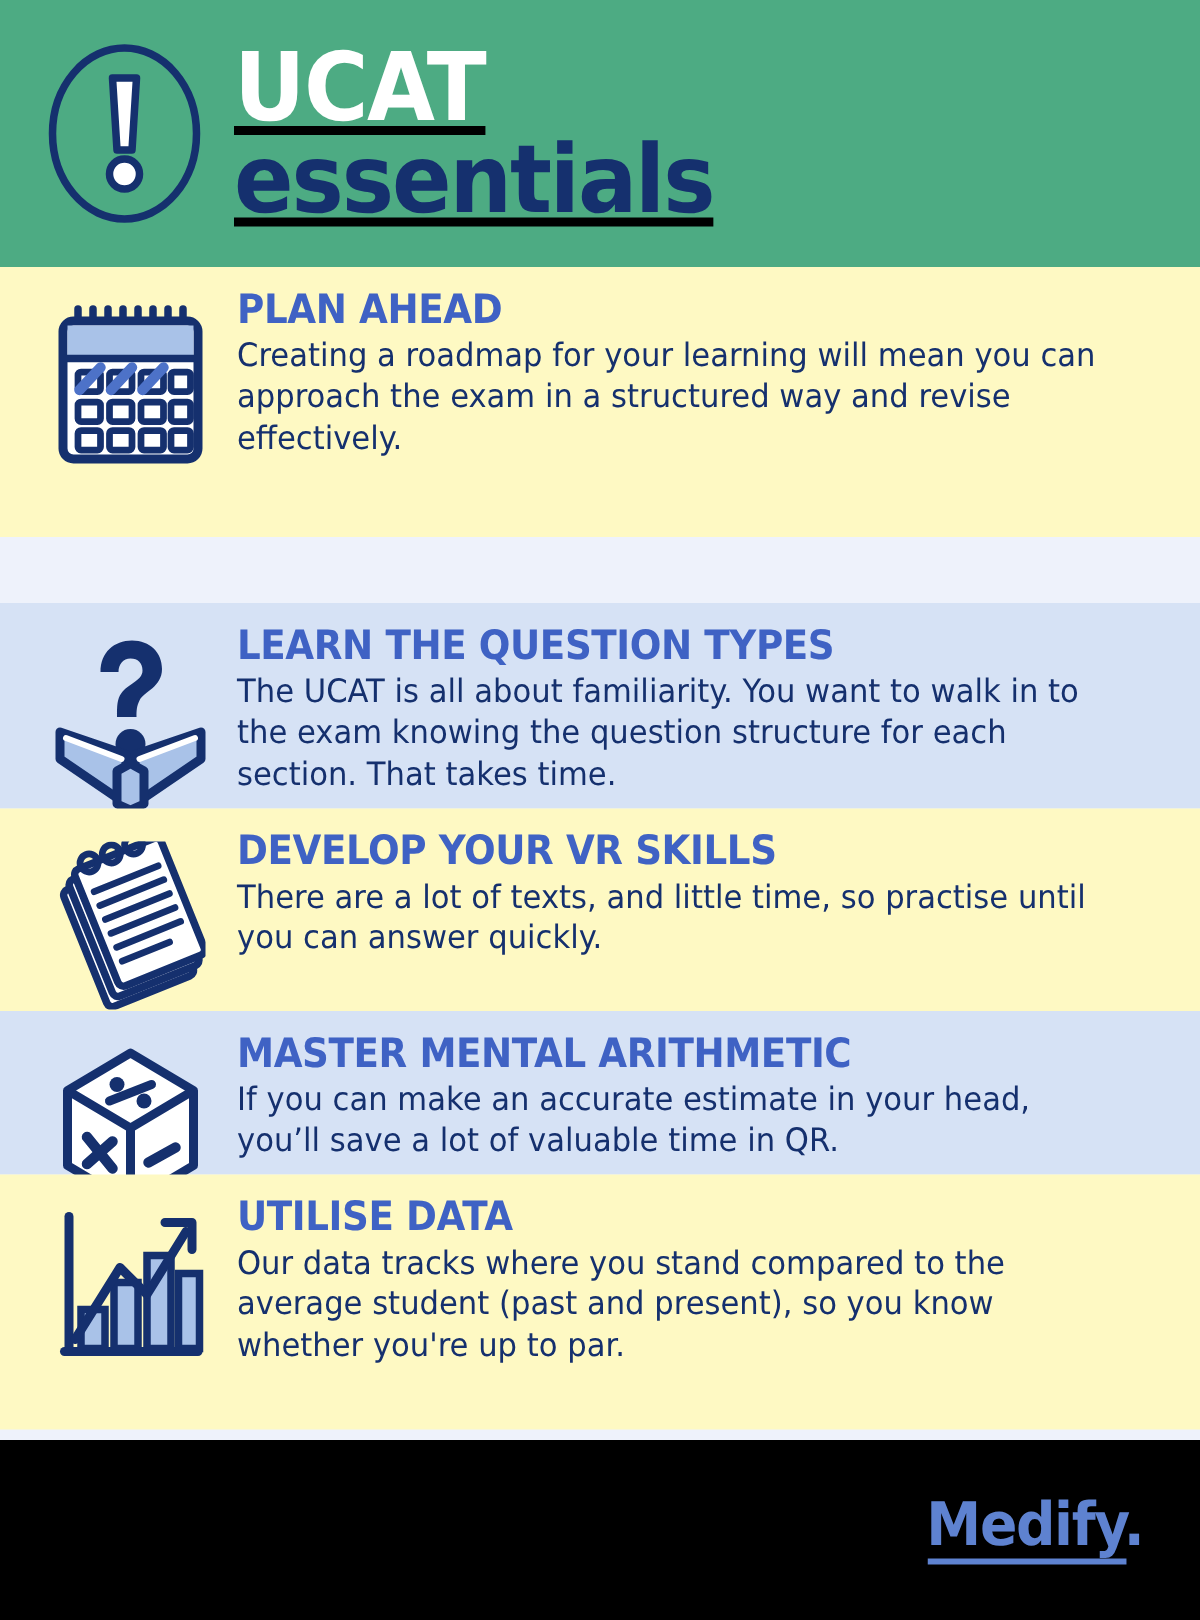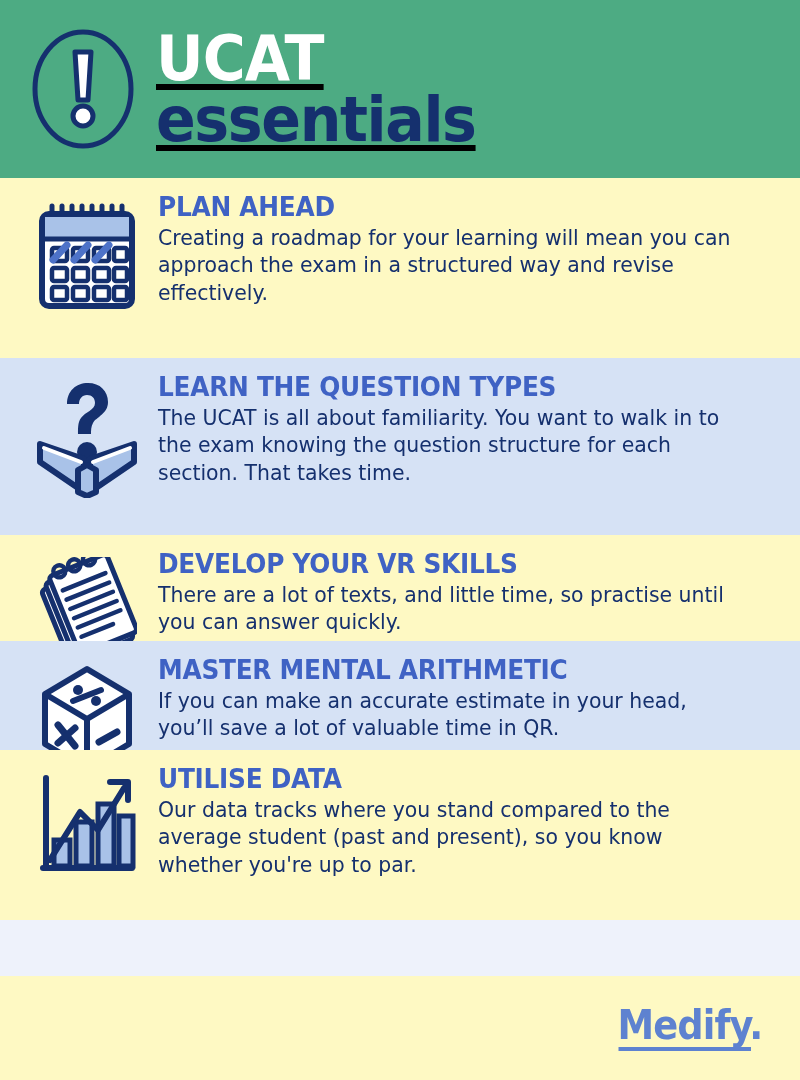--- a/index.html
+++ b/index.html
@@ -115,30 +115,30 @@
     font-weight: normal;
     color: #15306e;
     line-height: 1.28;
     margin: 0;
     transform: scaleX(0.95);
     transform-origin: left top;
   }
 
   
   #row-1 { height: 180px; }
-  #row-2 { height: 177px; }
-  #row-3 { height: 106px; }
+  #row-2 { height: 137px; margin-top: 44px; }
+  #row-3 { height: 135px; }
   #row-4 { height: 109px; justify-content: flex-end; }
   #row-5 { height: 170px; }
 
   
   .footer {
     flex: 0 0 auto;
-    height: 104px;
-    background: #fef9c3;
+    height: 120px;
+    background: #000000;
     display: flex;
     align-items: center;
     justify-content: flex-end;
     padding-right: 38px;
     box-sizing: border-box;
   }
   .brand {
     position: relative;
     font-family: "DejaVu Sans", sans-serif;
     font-weight: bold;

